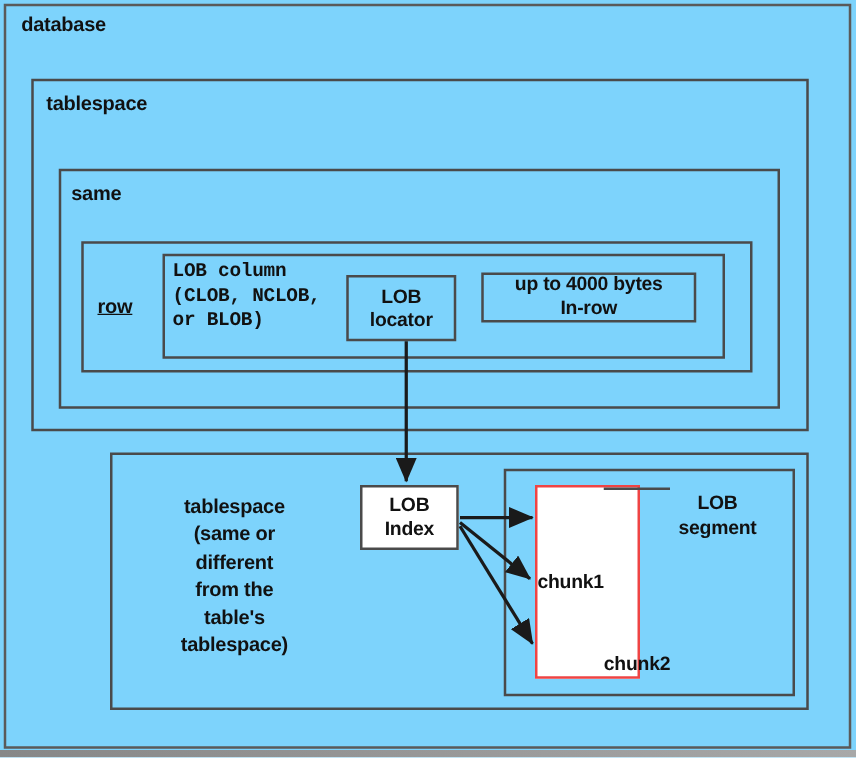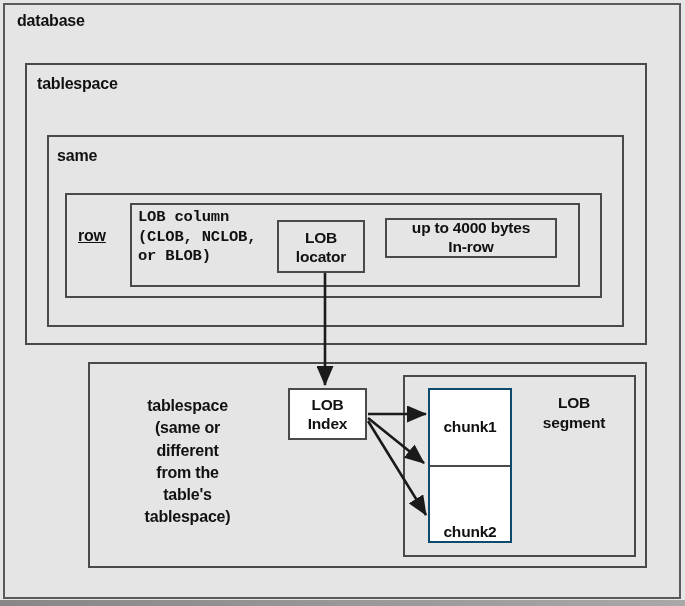--- a/index.html
+++ b/index.html
@@ -1,20 +1,20 @@
 <!DOCTYPE html>
 <html><head>
 <meta charset="utf-8">
 <style>
   html, body { margin: 0; padding: 0; background: #ffffff; }
   #canvas {
     position: relative;
     width: 685px;
     height: 606px;
-    background: #e5e5e5;
+    background: #7dd3fc;
     font-family: "Liberation Sans", sans-serif;
     font-weight: bold;
     color: #111111;
     overflow: hidden;
   }
   .box {
     position: absolute;
     box-sizing: border-box;
     border: 2px solid #4a4a4a;
     background: transparent;
@@ -32,23 +32,23 @@
     justify-content: center;
     text-align: center;
     font-size: 15.5px;
     line-height: 19px;
     white-space: pre-line;
     letter-spacing: -0.2px;
   }
   .chunk-stack {
     position: absolute;
     box-sizing: border-box;
-    border: 2px solid #0c4a6e;
+    border: 2px solid #ef4444;
     display: flex;
-    flex-direction: column;
+    flex-direction: row;
     background: #ffffff;
   }
   .chunk-cell {
     flex: 1;
     display: flex;
     align-items: center;
     justify-content: center;
     font-size: 15.5px;
     letter-spacing: -0.2px;
   }
@@ -73,21 +73,21 @@
   <div class="box" style="left:3px; top:3px; width:678px; height:596px; border-color:#5a5a5a;"></div>
   <div class="lbl" style="left:17px; top:12px;">database</div>
 
   <div class="box" style="left:25px; top:63px; width:622px; height:282px;"></div>
   <div class="lbl" style="left:37px; top:75px;">tablespace</div>
 
   <div class="box" style="left:47px; top:135px; width:577px; height:192px;"></div>
   <div class="lbl" style="left:57px; top:147px;">same</div>
 
   <div class="box" style="left:65px; top:193px; width:537px; height:105px;"></div>
-  <div class="lbl" style="left:78px; top:227px;text-decoration:underline;">row</div>
+  <div class="lbl" style="left:78px; top:237px;text-decoration:underline;">row</div>
 
   <div class="box" style="left:130px; top:203px; width:450px; height:84px;"></div>
   <div class="lbl" style="left:138px; top:208px; font-size:15.5px; line-height:19.5px;font-family:Liberation Mono, monospace;">LOB column
 (CLOB, NCLOB,
 or BLOB)</div>
 
   <div class="box centerbox" style="left:277px; top:220px; width:88px; height:53px;">
     <span>LOB
 locator</span>
   </div>

